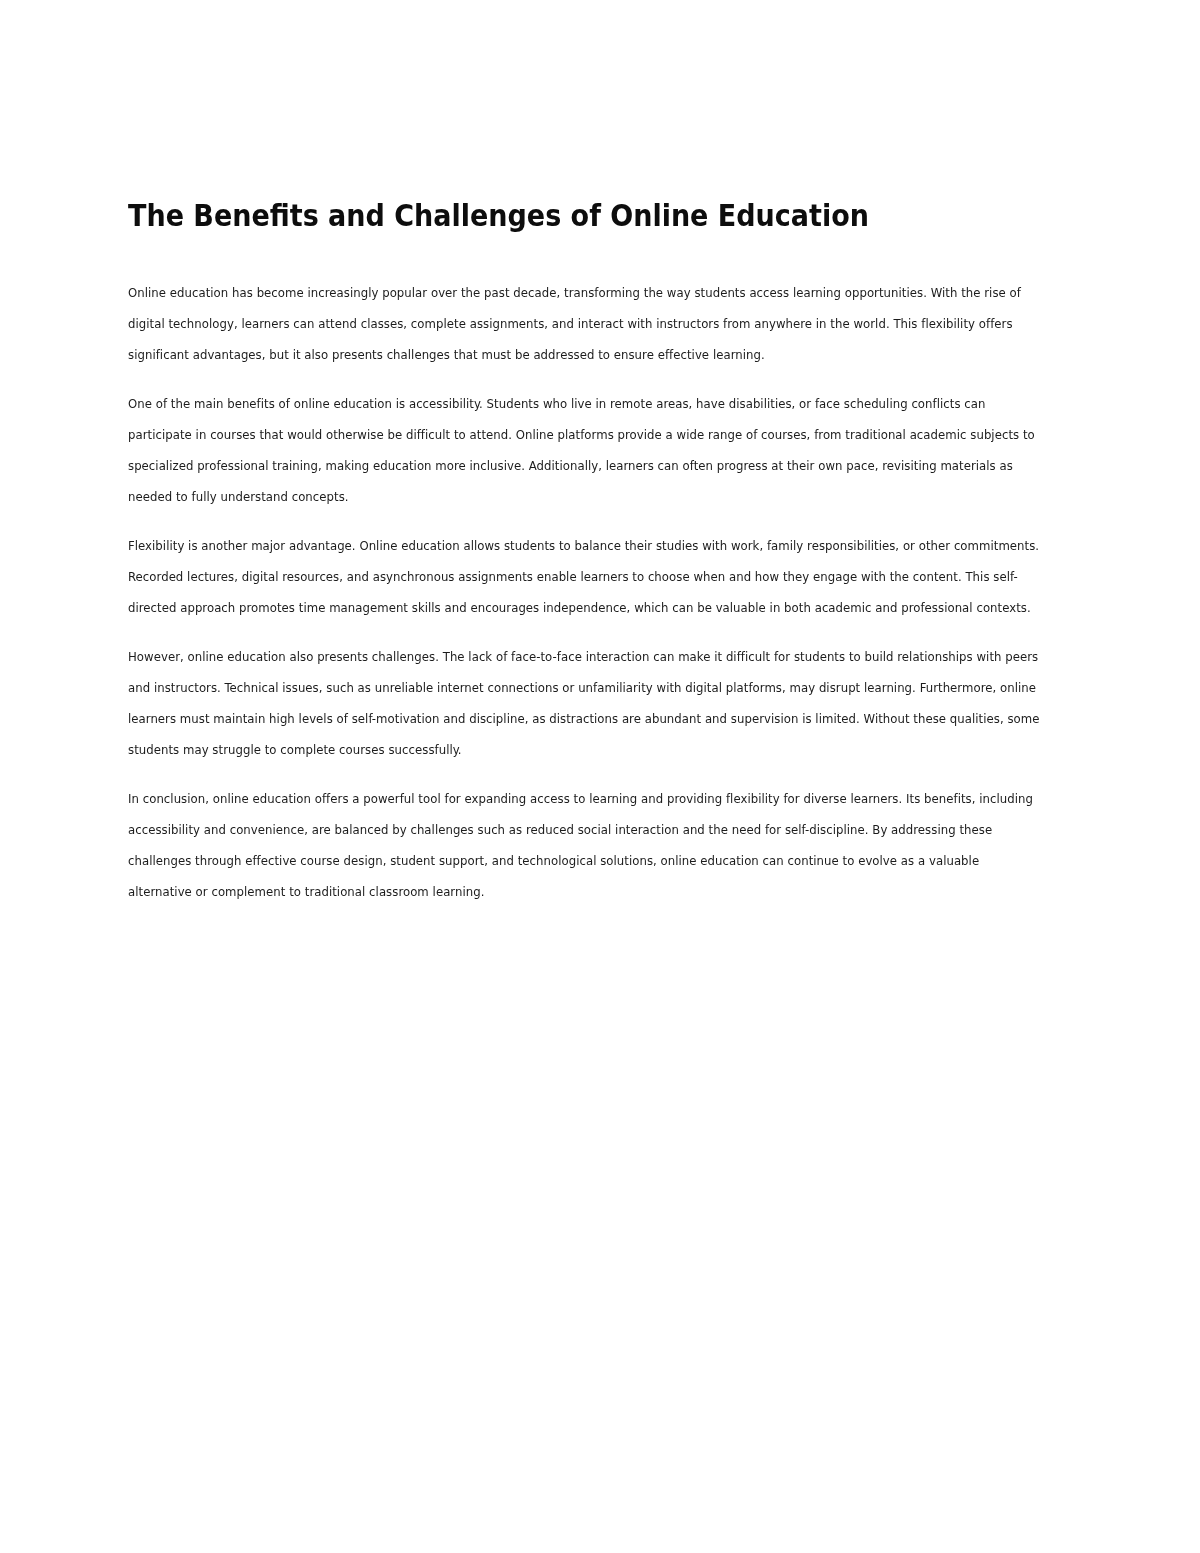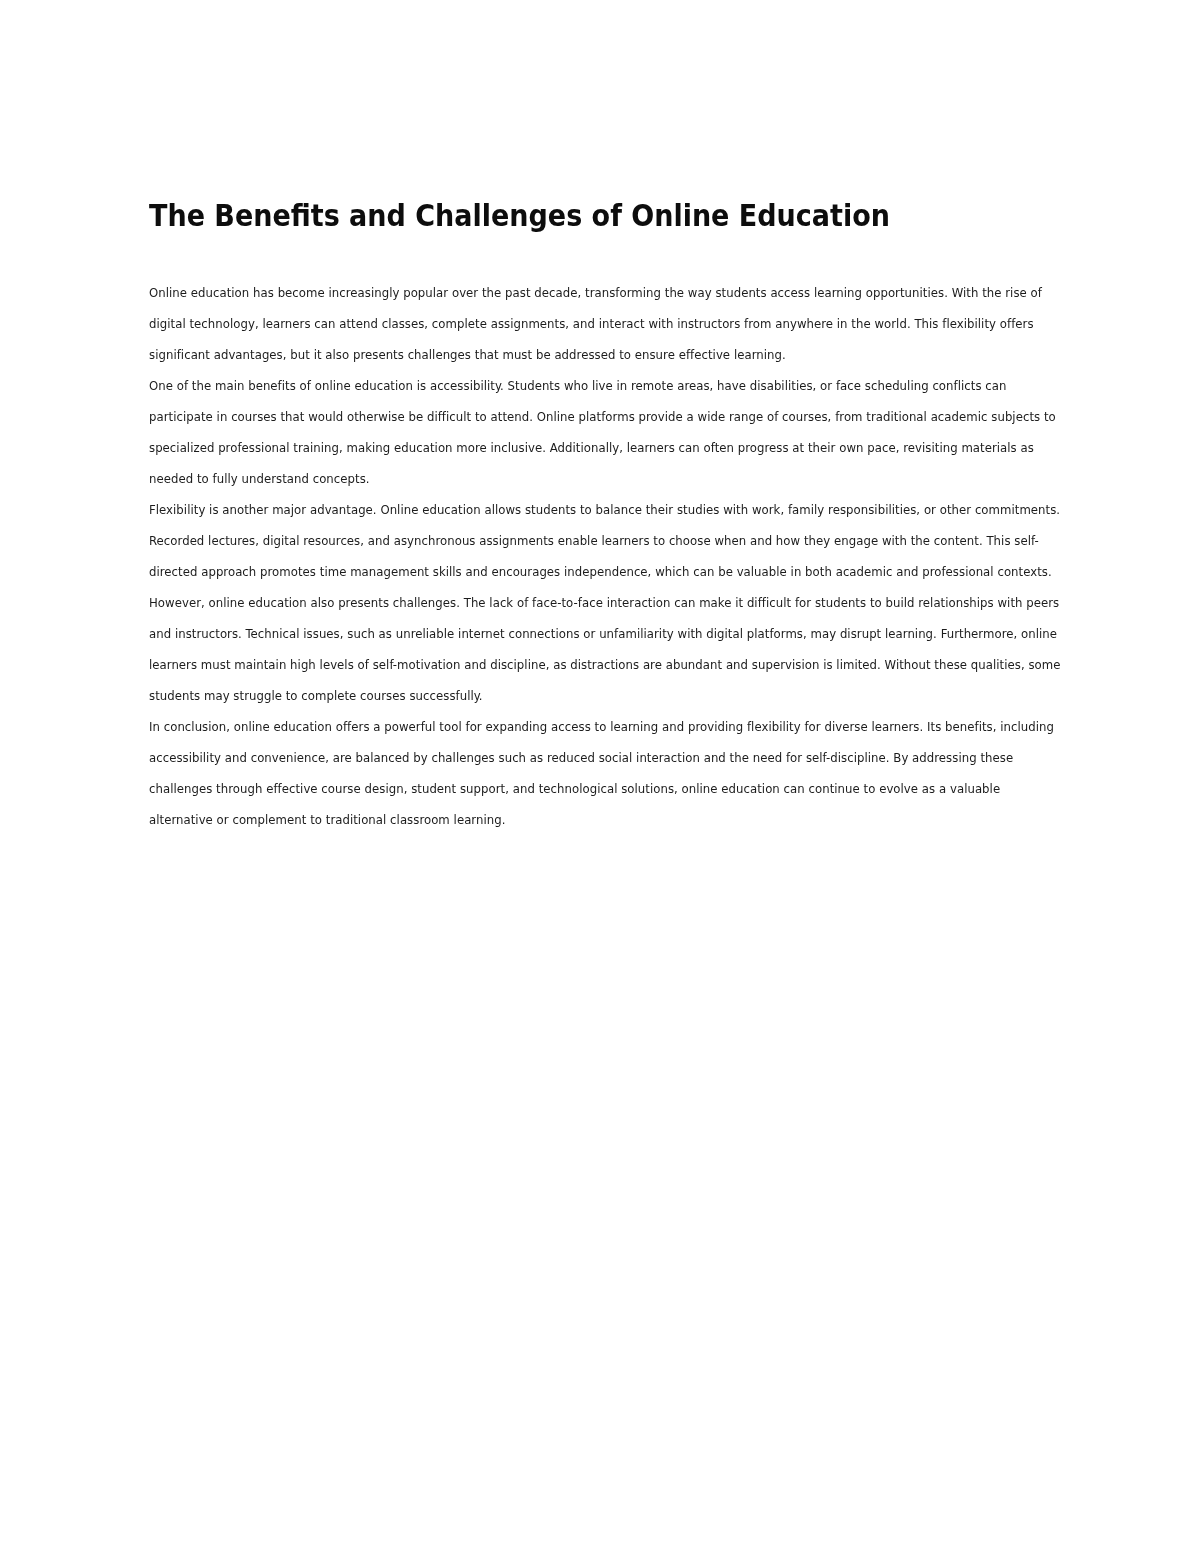--- a/index.html
+++ b/index.html
@@ -16,21 +16,21 @@
   }
   .page {
     position: relative;
     width: 1200px;
     height: 1553px;
     background: #ffffff;
     box-sizing: border-box;
   }
   .content {
     position: absolute;
-    left: 149px;
+    left: 128px;
     top: 195px;
     width: 916px;
   }
   .doc-title {
     margin: 0 0 0 0;
     padding: 0;
     font-size: 30px;
     line-height: 42px;
     font-weight: 700;
     letter-spacing: 0px;
@@ -41,20 +41,21 @@
     margin: 0;
     padding: 0;
     font-size: 13px;
     line-height: 31px;
     color: #1c1c1c;
     text-align: left;
     font-stretch: condensed;
     letter-spacing: 0.05px;
   }
   .para + .para {
+    margin-top: 18px;
   }
   .body-block {
     margin-top: 40px;
   }
 </style>
 </head>
 <body>
 
 <div class="page">
   <div class="content">

